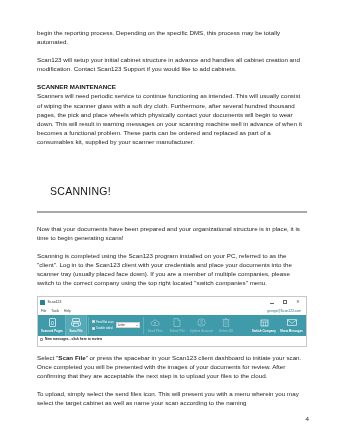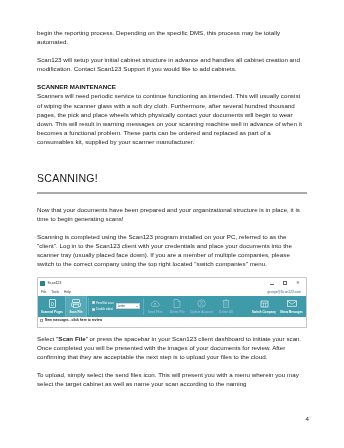--- a/index.html
+++ b/index.html
@@ -39,21 +39,21 @@
   .spacer-md { height: 16px; }
   h3.subhead {
     margin: 0 0 0 0;
     font-size: 6.2px;
     line-height: 9.1px;
     font-weight: bold;
     color: #111111;
     letter-spacing: 0.05px;
   }
   h2.section-title {
-    margin: 0;
+    margin: 13px;
     font-size: 10.5px;
     line-height: 14px;
     font-weight: normal;
     color: #161616;
     letter-spacing: 0.3px;
   }
   .rule {
     height: 1.6px;
     background: #a9a9a9;
     margin: 7px 0 11px 0;

